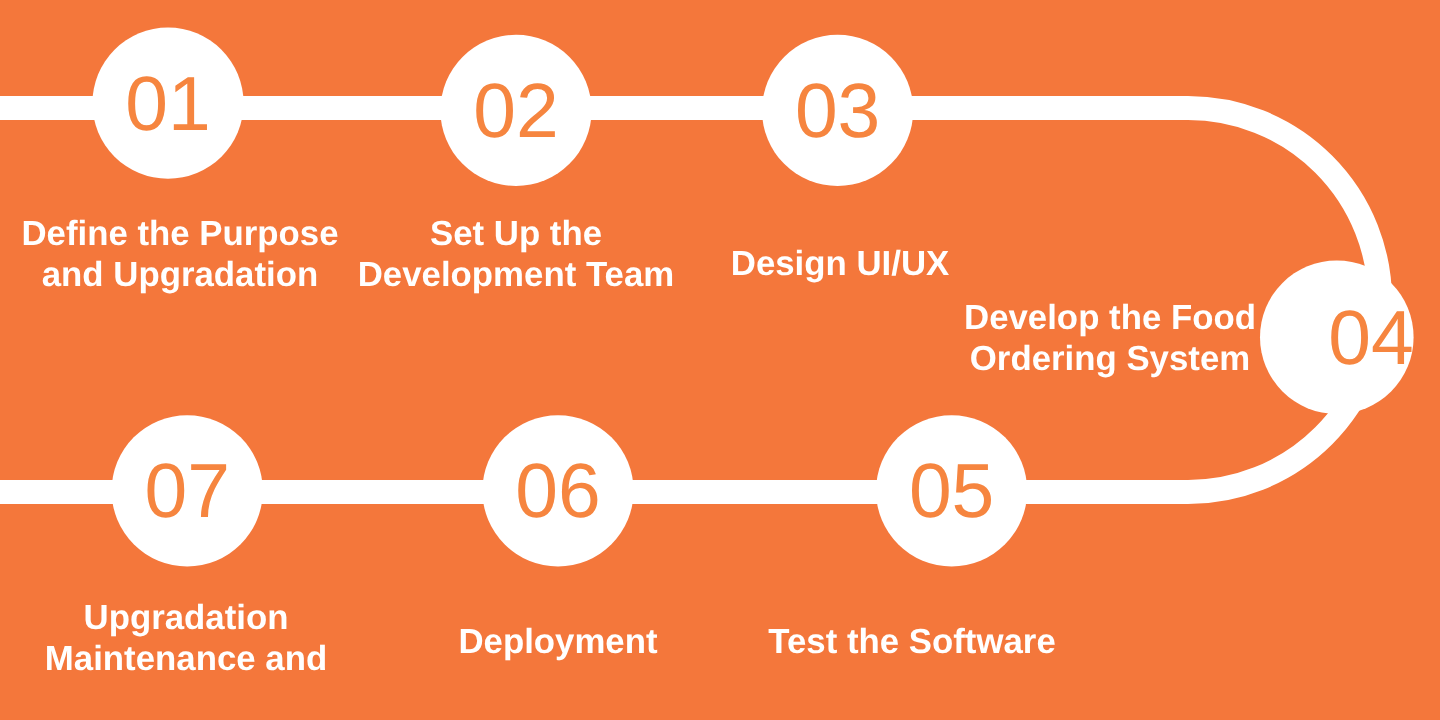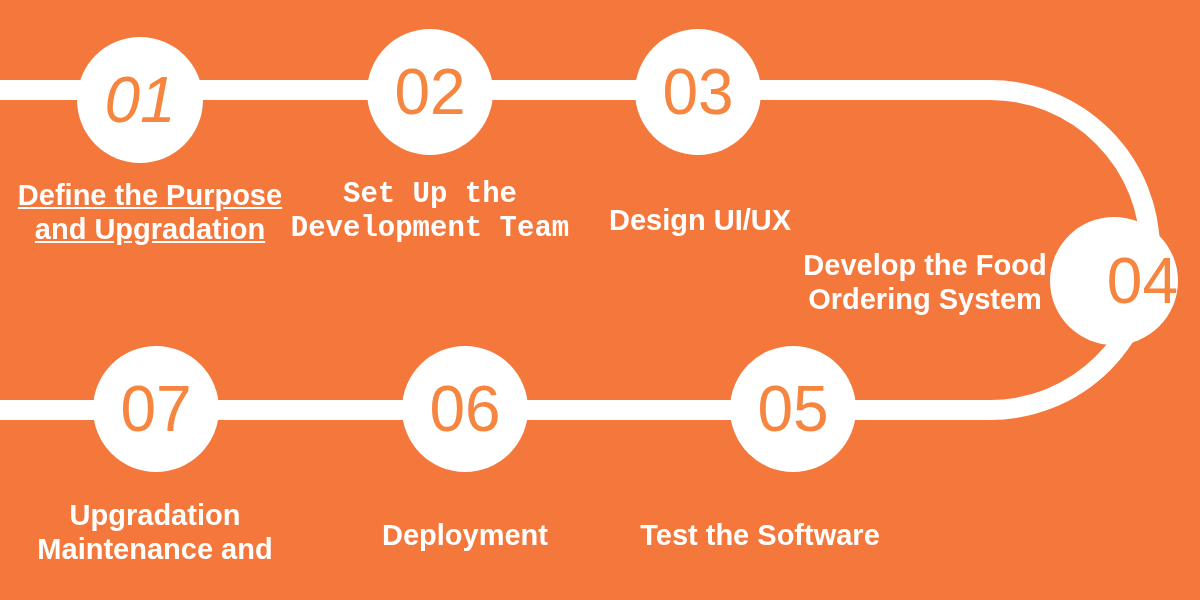--- a/index.html
+++ b/index.html
@@ -31,30 +31,30 @@
     letter-spacing:0px;
   }
   .label{
     position:absolute;
     color:var(--label);
     font-size:29px;font-weight:700;
     line-height:34px;text-align:center;
   }
   .label .line{display:block;white-space:nowrap;}
   
-  .c1{left:77px;top:37px;font-style:italic;}
+  .c1{left:77px;top:23px;}
   .c2{left:367px;top:29px;}
   .c3{left:635px;top:29px;}
   .c4{left:1050px;top:217px;}
   .c5{left:730px;top:346px;}
   .c6{left:402px;top:346px;}
   .c7{left:93px;top:346px;justify-content:center;}
   
-  .l1{left:10px;top:178px;width:280px;text-decoration:underline;}
-  .l2{left:290px;top:178px;width:280px;font-family:Liberation Mono, monospace;}
+  .l1{left:10px;top:178px;width:280px;}
+  .l2{left:290px;top:178px;width:280px;}
   .l3{left:558px;top:203px;width:284px;}
   .l4{left:785px;top:248px;width:280px;}
   .l5{left:618px;top:518px;width:284px;text-align:center;}
   .l6{left:323px;top:518px;width:284px;}
   .l7{left:13px;top:498px;width:284px;}
 </style>
 </head>
 <body>
 
 <div class="canvas">

